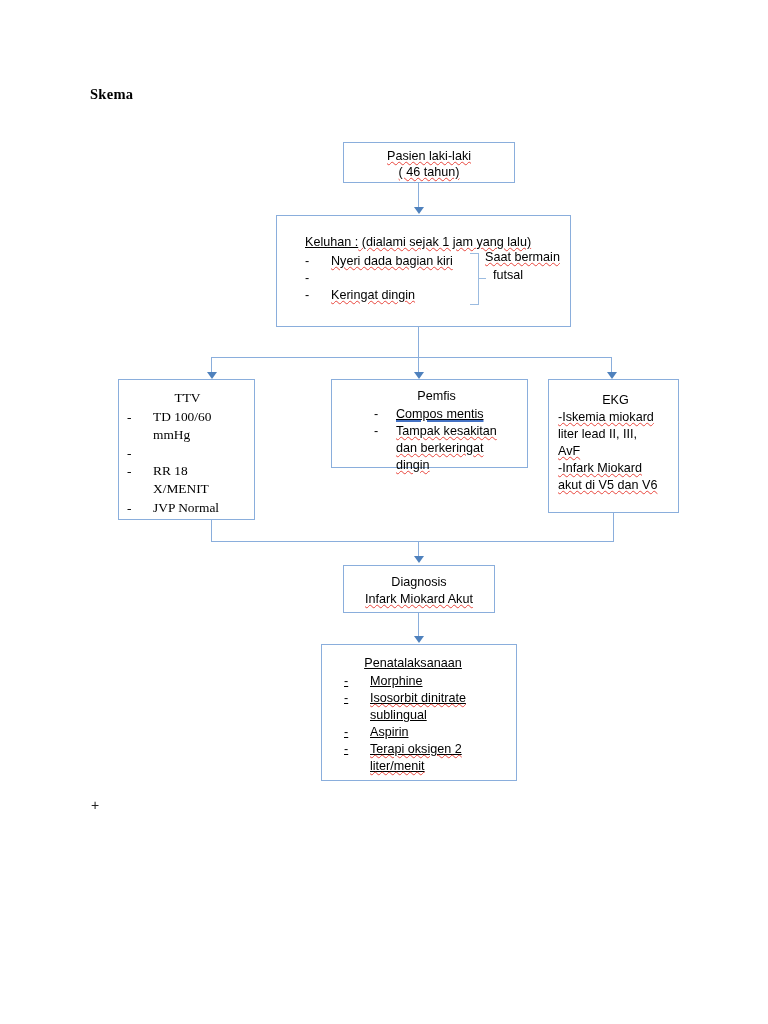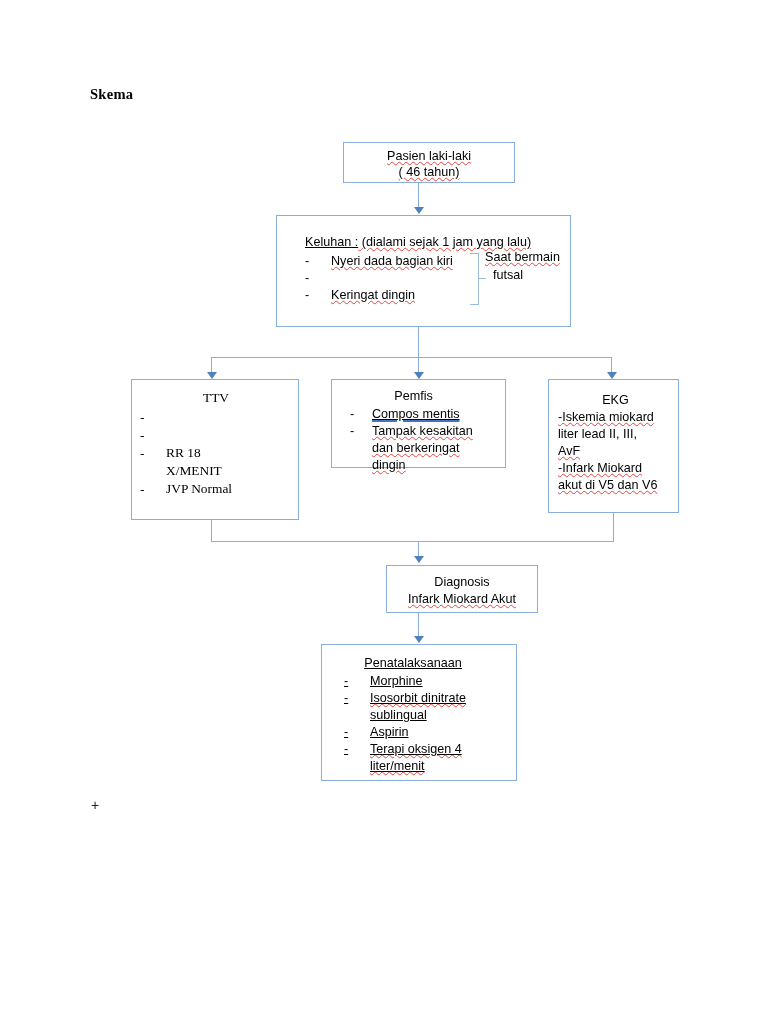--- a/index.html
+++ b/index.html
@@ -188,48 +188,52 @@
 
   <div class="vline" style="left:418px; top:327px; height:31px;"></div>
   <div class="hline" style="left:211px; top:357px; width:401px;"></div>
   <div class="vline" style="left:211px; top:357px; height:19px;"></div>
   <div class="vline" style="left:418px; top:357px; height:19px;"></div>
   <div class="vline" style="left:611px; top:357px; height:19px;"></div>
   <div class="arrow" style="left:207px; top:372px;"></div>
   <div class="arrow" style="left:414px; top:372px;"></div>
   <div class="arrow" style="left:607px; top:372px;"></div>
 
-  <div class="node serif" style="left:131px; top:379px; width:168px; height:141px;">
+  <div class="node serif" style="left:118px; top:379px; width:137px; height:141px;">
     <div class="node-inner">
       <div style="position:absolute; left:8px; right:6px; top:9px;">
         <div class="hdr">TTV</div>
         <ul class="blist" style="margin-top:1px;">
           <li>
             <span class="dash">-</span>
+            <span class="btxt">
+              <span>TD 100/60</span>
+              <span class="cont">mmHg</span>
+            </span>
           </li>
           <li>
             <span class="dash">-</span>
           </li>
           <li>
             <span class="dash">-</span>
             <span class="btxt">
               <span>RR 18</span>
               <span class="cont">X/MENIT</span>
             </span>
           </li>
           <li>
             <span class="dash">-</span>
             <span class="btxt">JVP Normal</span>
           </li>
         </ul>
       </div>
     </div>
   </div>
 
-  <div class="node sans" style="left:331px; top:379px; width:175px; height:89px;">
+  <div class="node sans" style="left:331px; top:379px; width:197px; height:89px;padding-left:24px;">
     <div class="node-inner">
       <div style="position:absolute; left:18px; right:6px; top:8px;">
         <div class="hdr" style="padding-right:22px;">Pemfis</div>
         <ul class="blist" style="margin-top:1px;">
           <li>
             <span class="dash" style="width:22px; flex:0 0 22px;">-</span>
             <span class="btxt ul"><span class="bu">Compos mentis</span></span>
           </li>
           <li>
             <span class="dash" style="width:22px; flex:0 0 22px;">-</span>
@@ -256,21 +260,21 @@
       </div>
     </div>
   </div>
 
   <div class="vline" style="left:211px; top:520px; height:22px;"></div>
   <div class="vline" style="left:613px; top:513px; height:29px;"></div>
   <div class="hline" style="left:211px; top:541px; width:403px;"></div>
   <div class="vline" style="left:418px; top:541px; height:17px;"></div>
   <div class="arrow" style="left:414px; top:556px;"></div>
 
-  <div class="node sans" style="left:343px; top:565px; width:152px; height:48px;margin-left:43px;">
+  <div class="node sans" style="left:343px; top:565px; width:152px; height:48px;">
     <div class="node-inner">
       <div class="ctr" style="position:absolute; left:0; right:0; top:8px;">
         <span>Diagnosis</span>
       </div>
       <div class="ctr" style="position:absolute; left:0; right:0; top:25px;">
         <span class="sq">Infark Miokard Akut</span>
       </div>
     </div>
   </div>
 
@@ -293,21 +297,21 @@
               <span class="cont">sublingual</span>
             </span>
           </li>
           <li>
             <span class="dash">-</span>
             <span class="btxt">Aspirin</span>
           </li>
           <li>
             <span class="dash">-</span>
             <span class="btxt">
-              <span class="sq">Terapi oksigen 4</span>
+              <span class="sq">Terapi oksigen 2</span>
               <span class="cont sq">liter/menit</span>
             </span>
           </li>
         </ul>
       </div>
     </div>
   </div>
 
   <div class="plus-mark">+</div>
 

